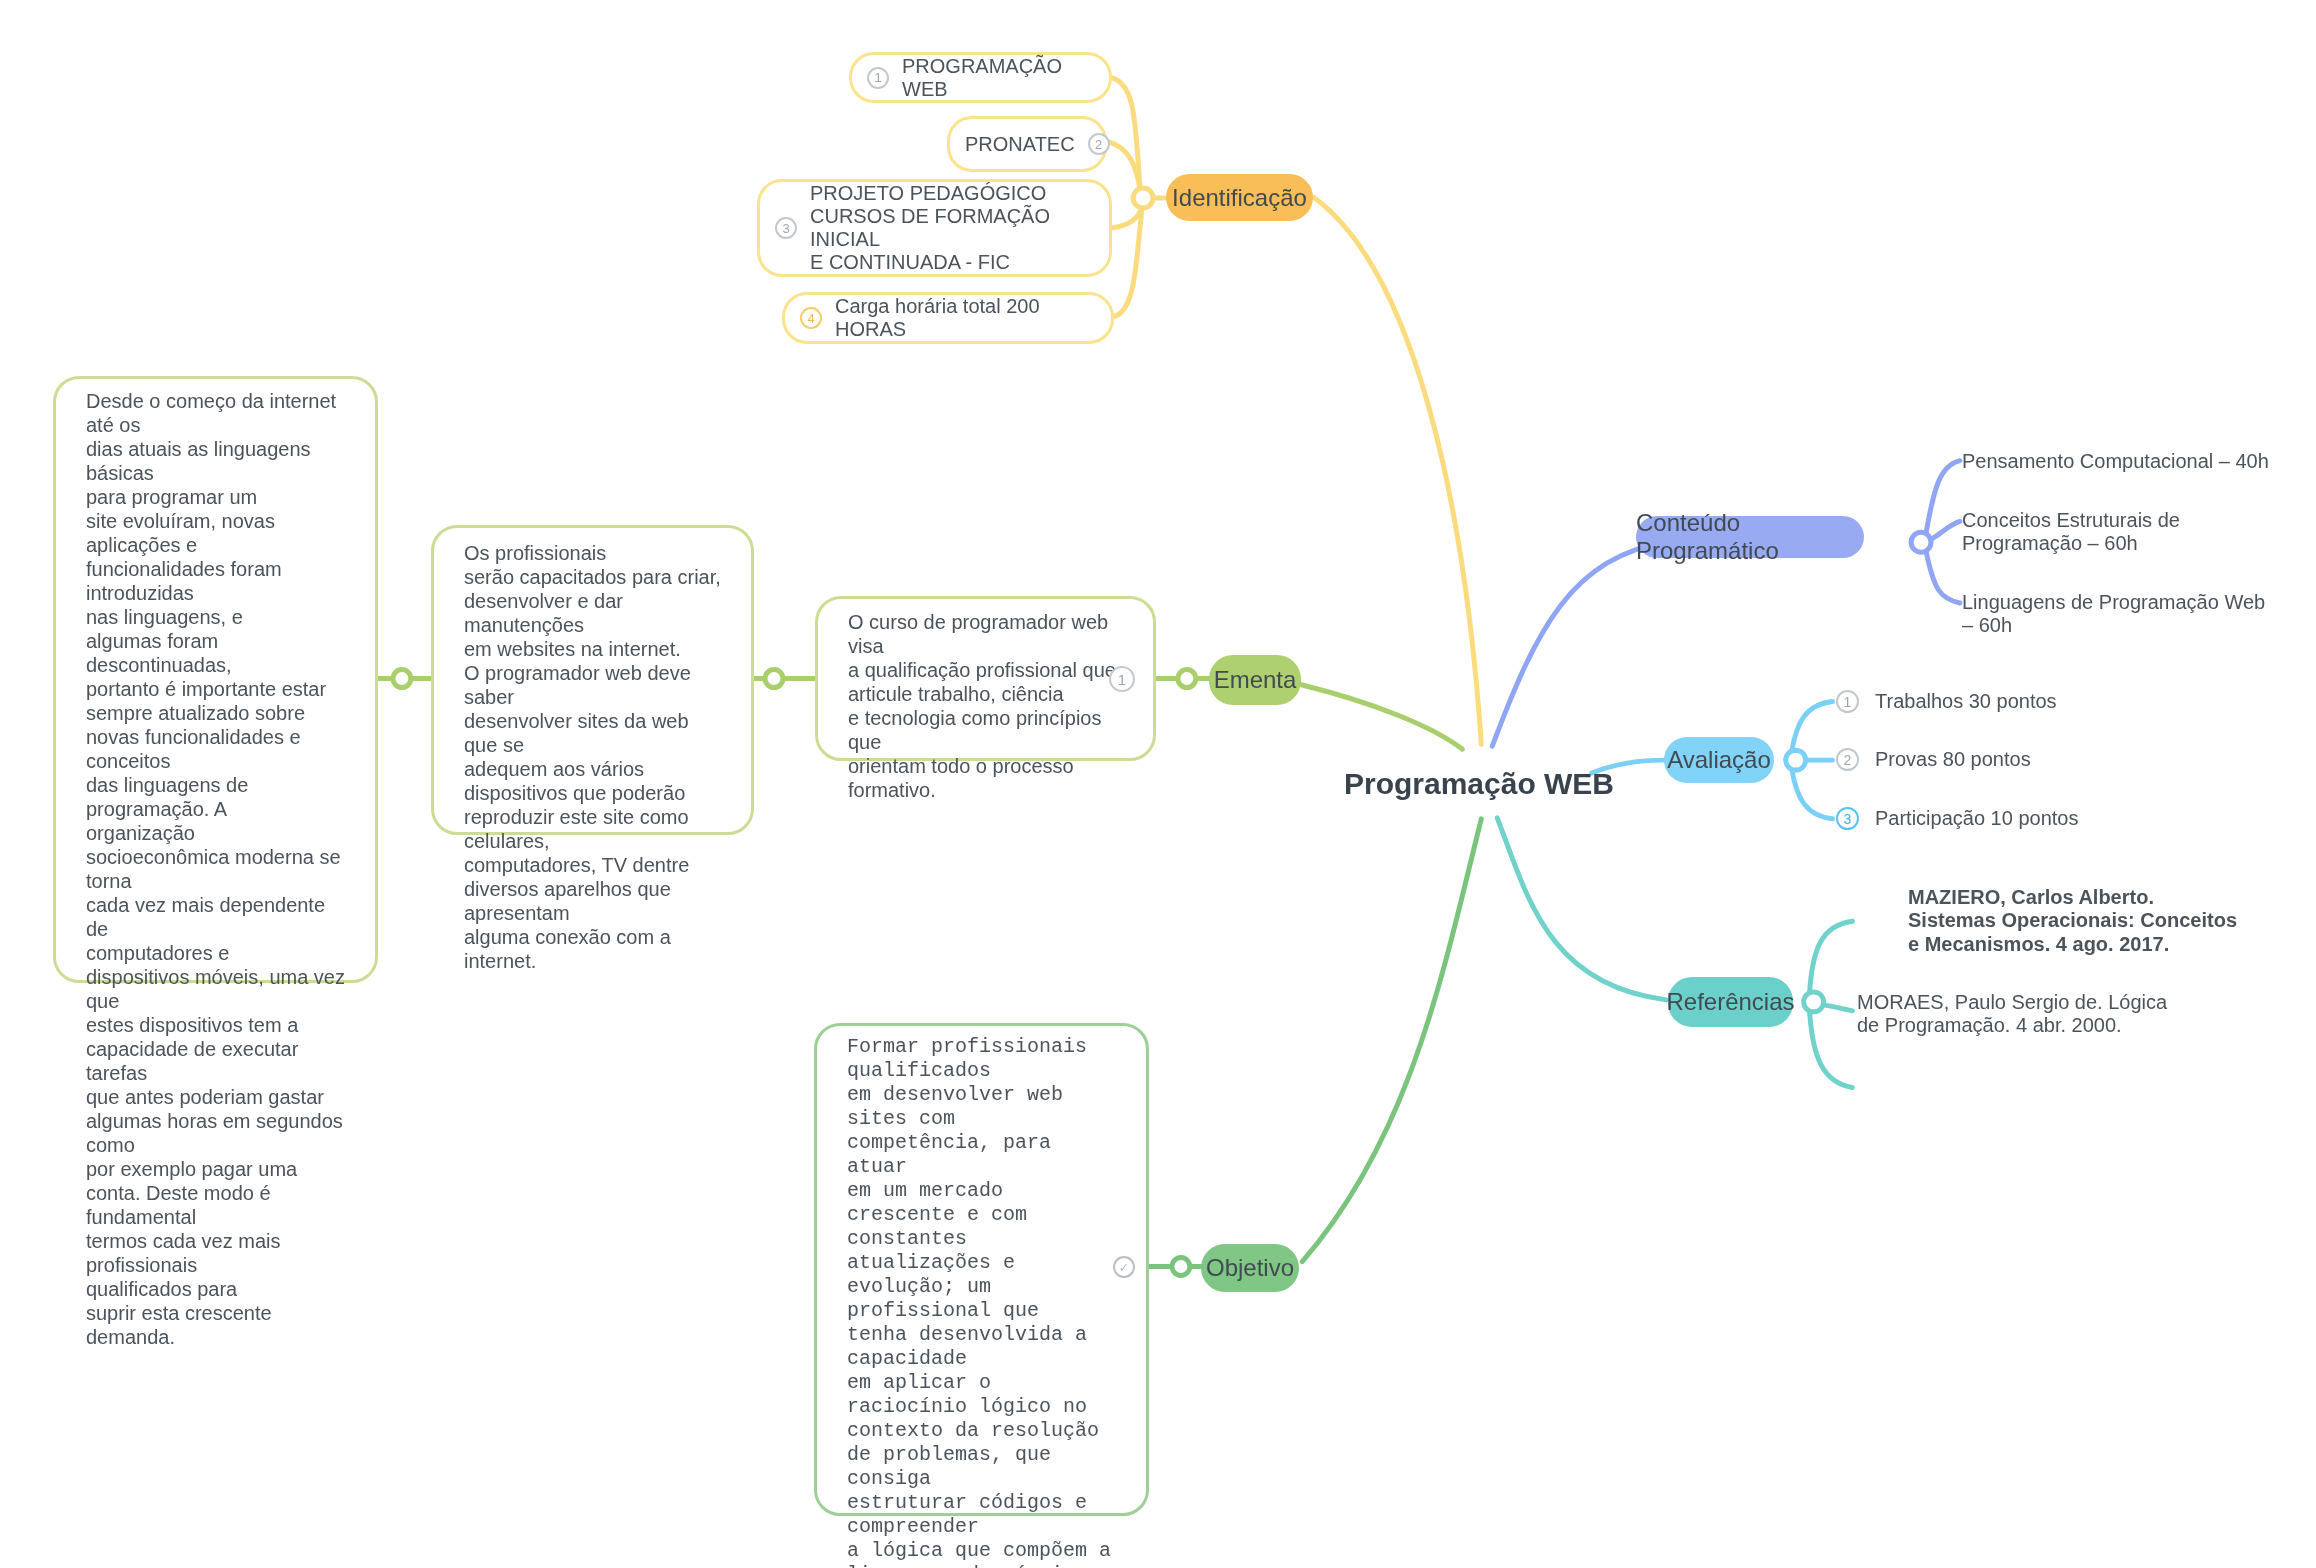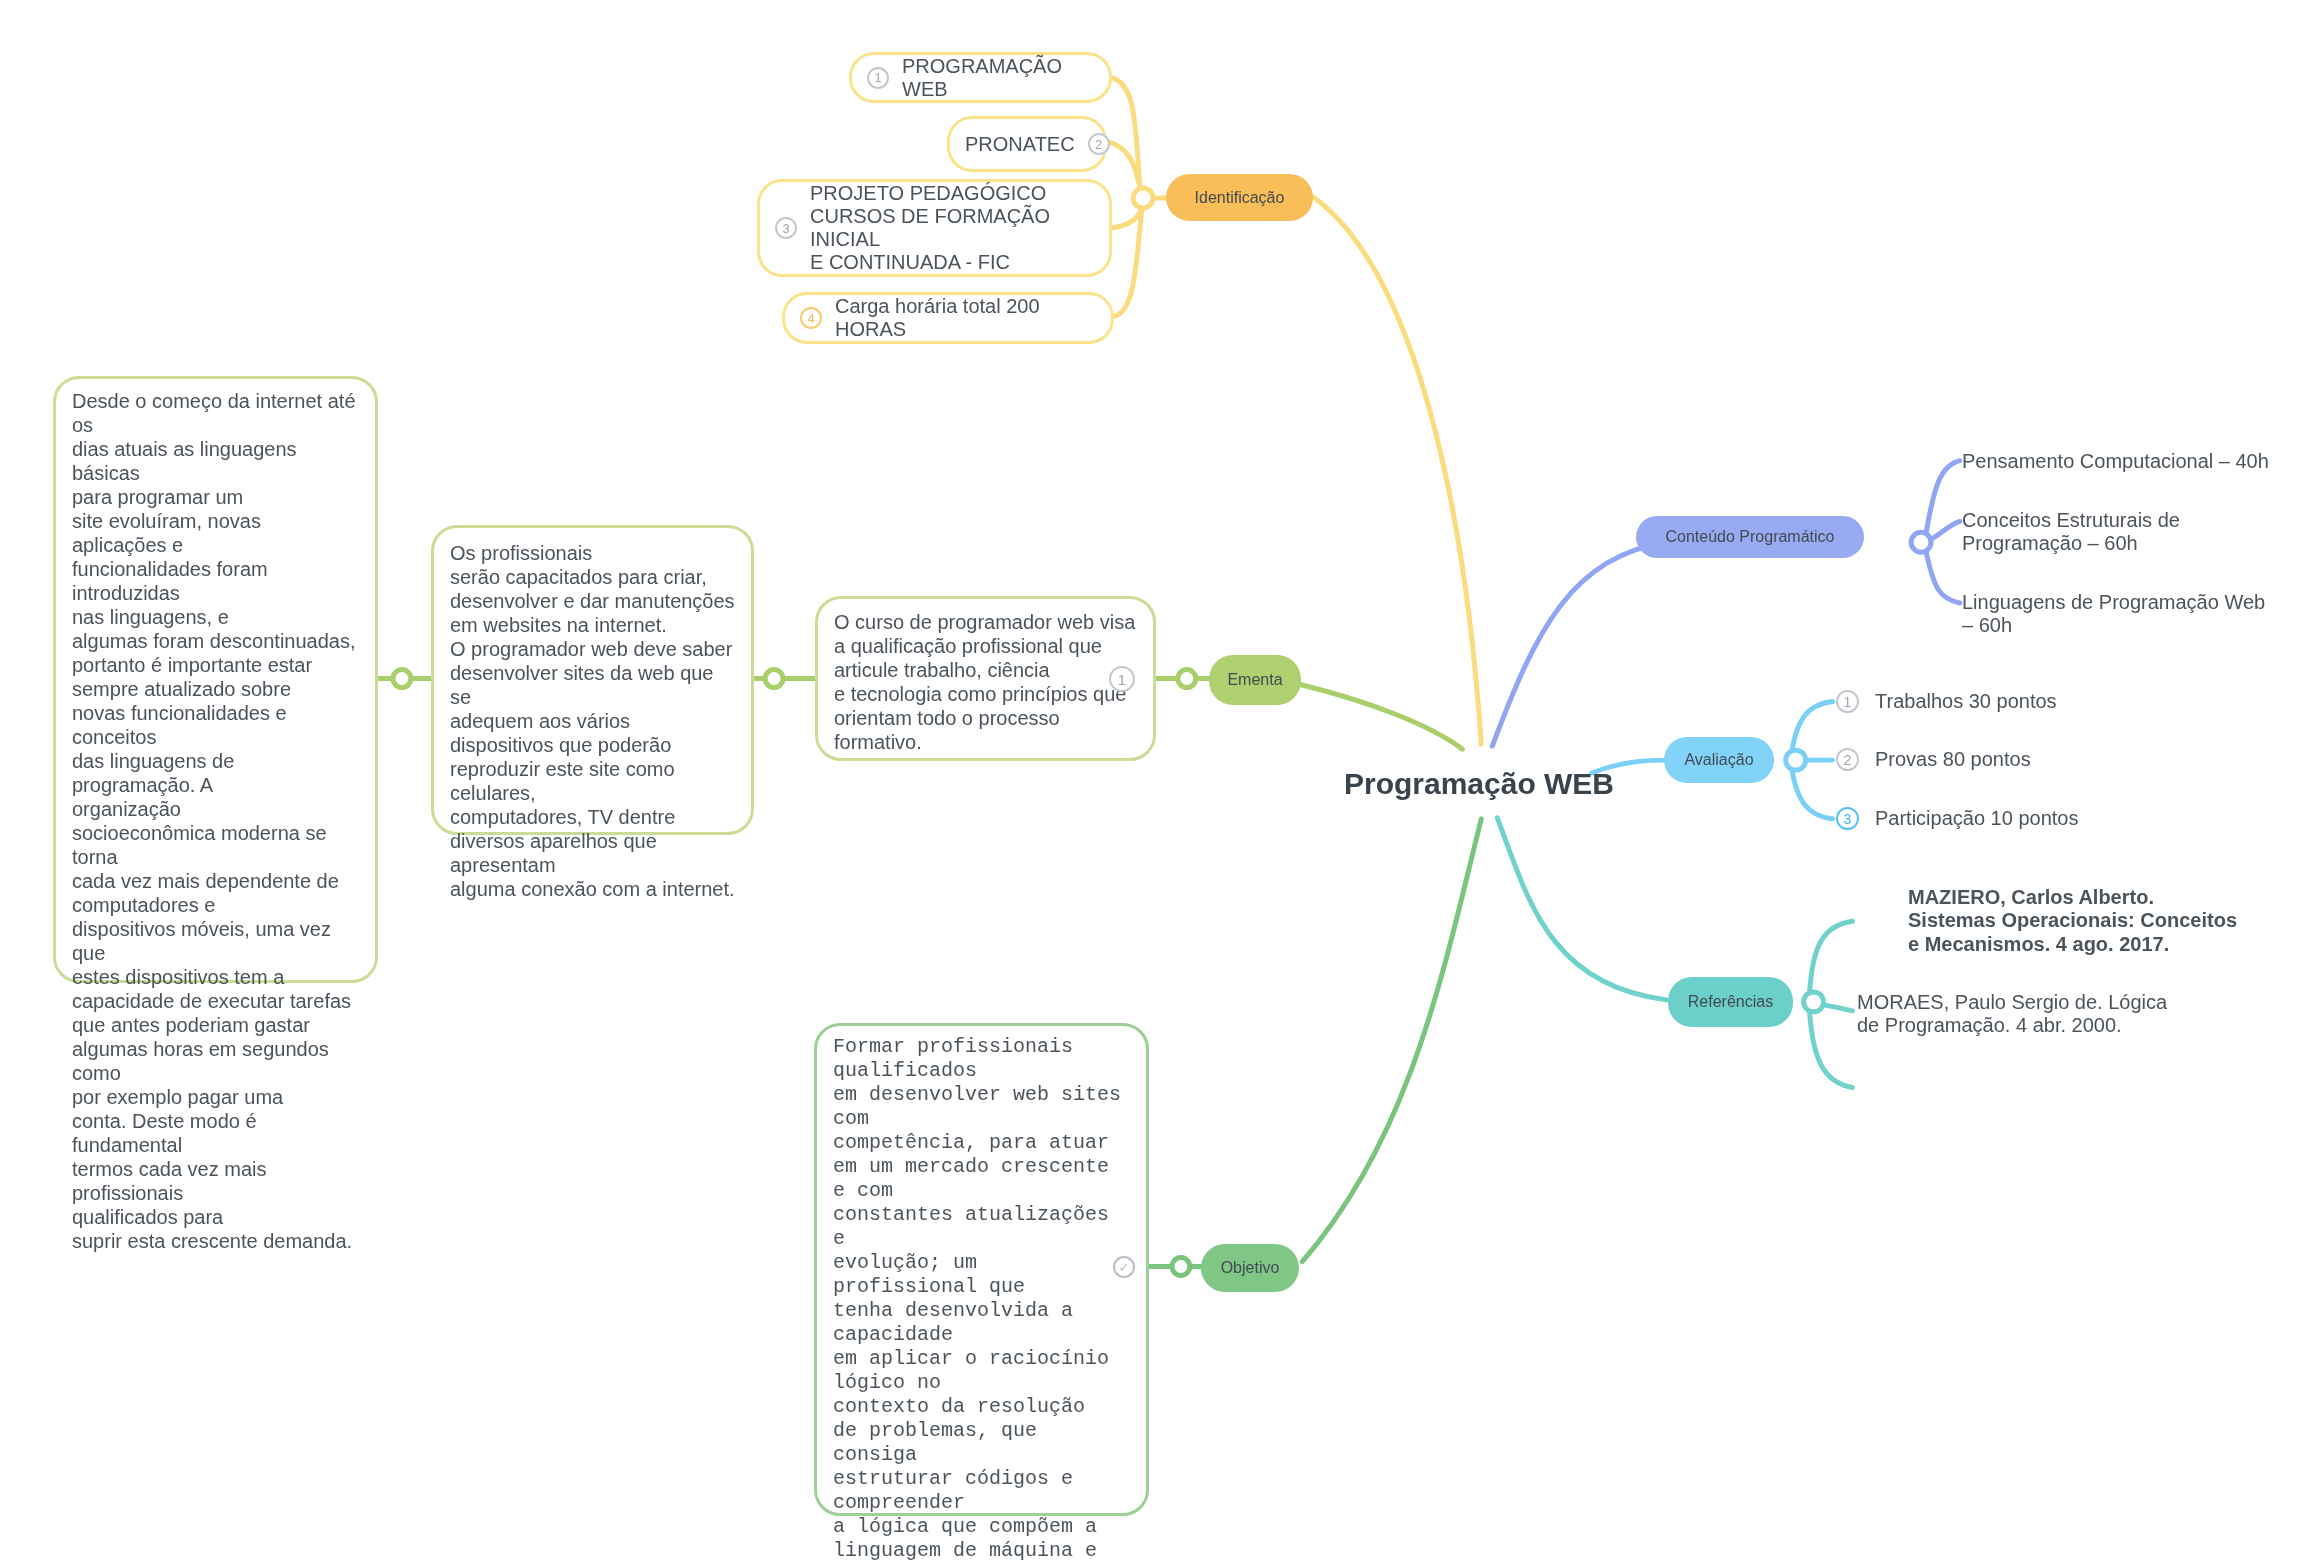--- a/index.html
+++ b/index.html
@@ -20,24 +20,24 @@
   .j-sky{stroke:var(--sky_line,#7BD0F7);}
   .j-teal{stroke:var(--teal_line,#70D2CB);}
   .j-obj{stroke:var(--objetivo_line,#7BC47E);}
 
   .node{position:absolute;background:#fff;border:3px solid var(--yellow_border,#FBE38C);
         border-radius:25px;display:flex;align-items:center;gap:13px;padding:0 15px;
         font-size:20px;line-height:23px;color:var(--text_body,#49525A);box-sizing:border-box;
         white-space:pre-line;}
   .parabox{position:absolute;background:#fff;border:3px solid var(--green_box_border,#CBDD94);
         border-radius:26px;font-size:20px;line-height:24px;color:var(--text_body,#4B535B);
-        padding:10px 16px;box-sizing:border-box;white-space:pre-line;}
+        padding:10px 30px;box-sizing:border-box;white-space:pre-line;}
   .parabox.obj{border-color:var(--objetivo_box_border,#9DCF96);}
   .pill{position:absolute;border-radius:24px;display:flex;align-items:center;justify-content:center;
-        font-size:16px;color:var(--text_dark,#414A52);box-sizing:border-box;}
+        font-size:24px;color:var(--text_dark,#414A52);box-sizing:border-box;}
   .pill.identificacao{background:var(--pill_identificacao,#F9BE57);}
   .pill.ementa{background:var(--pill_ementa,#AED06F);}
   .pill.conteudo{background:var(--pill_conteudo,#98ABF2);}
   .pill.avaliacao{background:var(--pill_avaliacao,#82D3F8);}
   .pill.referencias{background:var(--pill_referencias,#6BD0C9);}
   .pill.objetivo{background:var(--pill_objetivo,#80C684);}
   .leaf{position:absolute;font-size:20px;line-height:23px;color:var(--text_body,#4B535B);
         white-space:pre-line;}
   .leaf.ref{line-height:23.4px;}
   .badge{border-radius:50%;border:2.5px solid var(--gray_badge_border,#C2C8CE);

